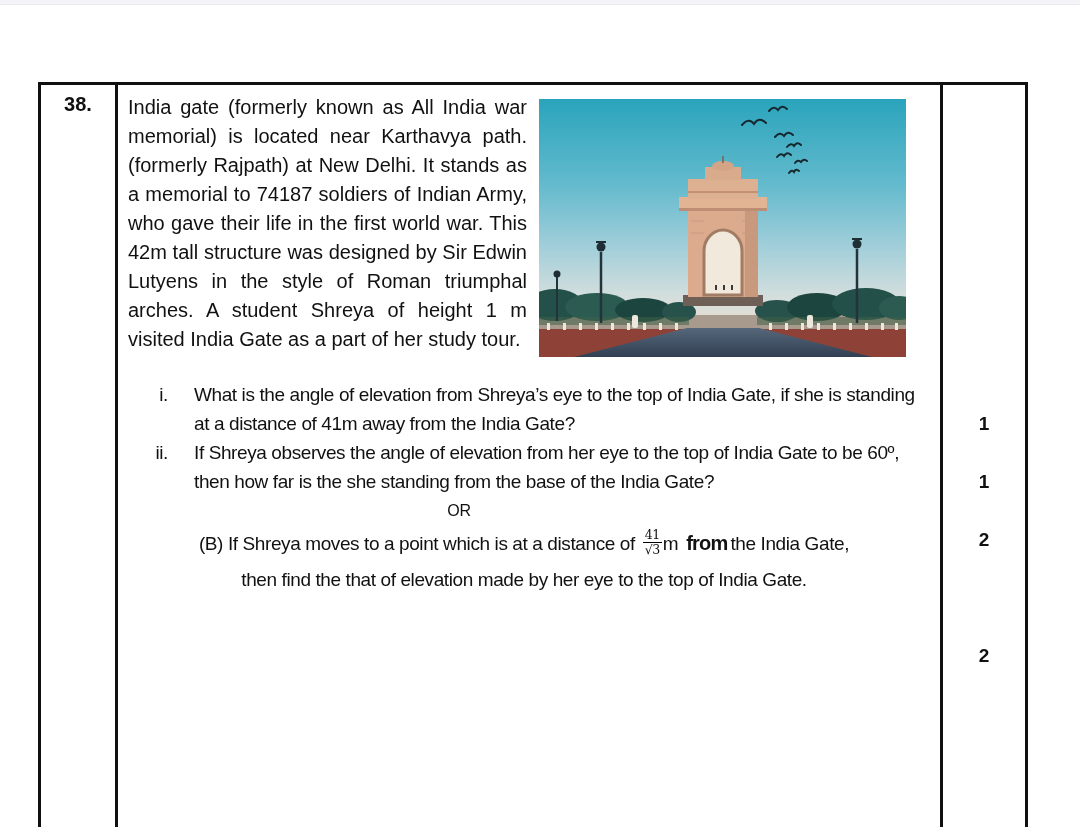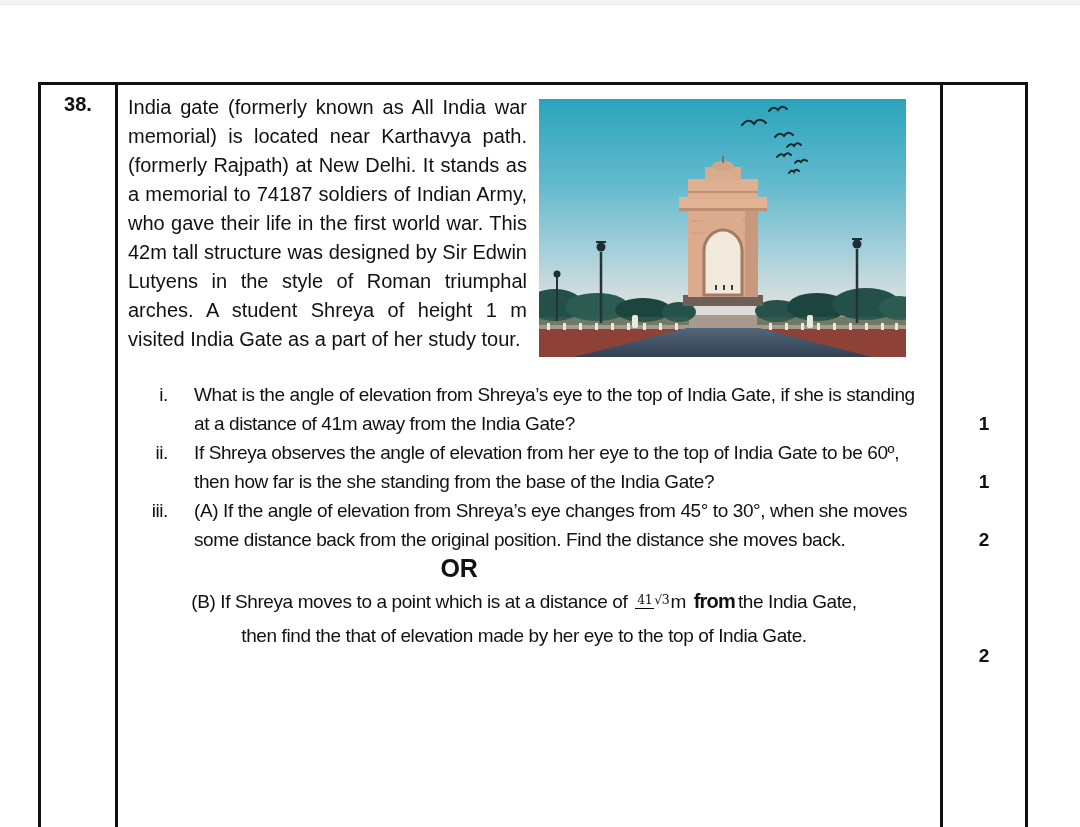--- a/index.html
+++ b/index.html
@@ -26,28 +26,28 @@
   .photo { float:right; width:367px; height:258px; margin:6px 14px 10px 12px; }
   .photo svg { display:block; width:367px; height:258px; }
   .intro { font-size:20px; line-height:29px; text-align:justify; }
 
   
   .qlist { margin-top:26px; clear:none; }
   .qrow  { display:flex; font-size:19px; line-height:29px; letter-spacing:-0.4px; }
   .qmarker { flex:none; width:40px; text-align:right; }
   .qtext   { flex:1; margin-left:26px; margin-right:4px; }
 
-  .or-line { font-weight:bold; font-size:25px; line-height:29px;
+  .or-line { font-weight:normal; font-size:16px; line-height:29px;
              text-align:center; padding-right:130px; letter-spacing:-0.2px; }
 
   .qb { text-align:center; font-size:19px; line-height:33px; letter-spacing:-0.4px;
         margin-top:2px; }
   .qb-line2 { text-align:center; font-size:19px; line-height:29px;
               letter-spacing:-0.4px; margin-top:3px; }
-  .frac { display:inline-flex; flex-direction:row; vertical-align:middle;
+  .frac { display:inline-flex; flex-direction:column; vertical-align:middle;
           font-family:"DejaVu Serif", serif; font-size:12.5px; line-height:1.15;
           text-align:center; margin:0 1px 4px 3px; }
   .frac .num { border-bottom:1px solid #000; padding:0 2px; }
   .frac-unit { letter-spacing:-0.4px; }
   .bold-from { font-weight:bold; font-size:20px; letter-spacing:-0.8px; margin:0 3px; }
 
   
   .footer { position:absolute; left:38px; top:745px; font-weight:bold;
             font-size:12.5px; letter-spacing:-0.1px; }
 </style>
@@ -176,24 +176,20 @@
 
       <div class="qlist">
         <div class="qrow">
           <span class="qmarker">i.</span>
           <span class="qtext">What is the angle of elevation from Shreya’s eye to the top of India Gate, if she is standing at a distance of 41m away from the India Gate?</span>
         </div>
         <div class="qrow">
           <span class="qmarker">ii.</span>
           <span class="qtext">If Shreya observes the angle of elevation from her eye to the top of India Gate to be 60º, then how far is the she standing from the base of the India Gate?</span>
         </div>
-        <div class="qrow">
-          <span class="qmarker">iii.</span>
-          <span class="qtext">(A) If the angle of elevation from Shreya’s eye changes from 45° to 30°, when she moves some distance back from the original position.  Find the distance she moves back.</span>
-        </div>
       </div>
 
       <div class="or-line">OR</div>
 
       <div class="qb"><span>(B) If Shreya moves to a point which is at a distance of</span> <span class="frac">
             <span class="num">41</span>
             <span class="den">√3</span>
           </span><span class="frac-unit">m</span> <span class="bold-from">from</span><span>the India Gate,</span></div>
       <div class="qb-line2">then find the that of elevation made by her eye to the top of India Gate.</div>
 

